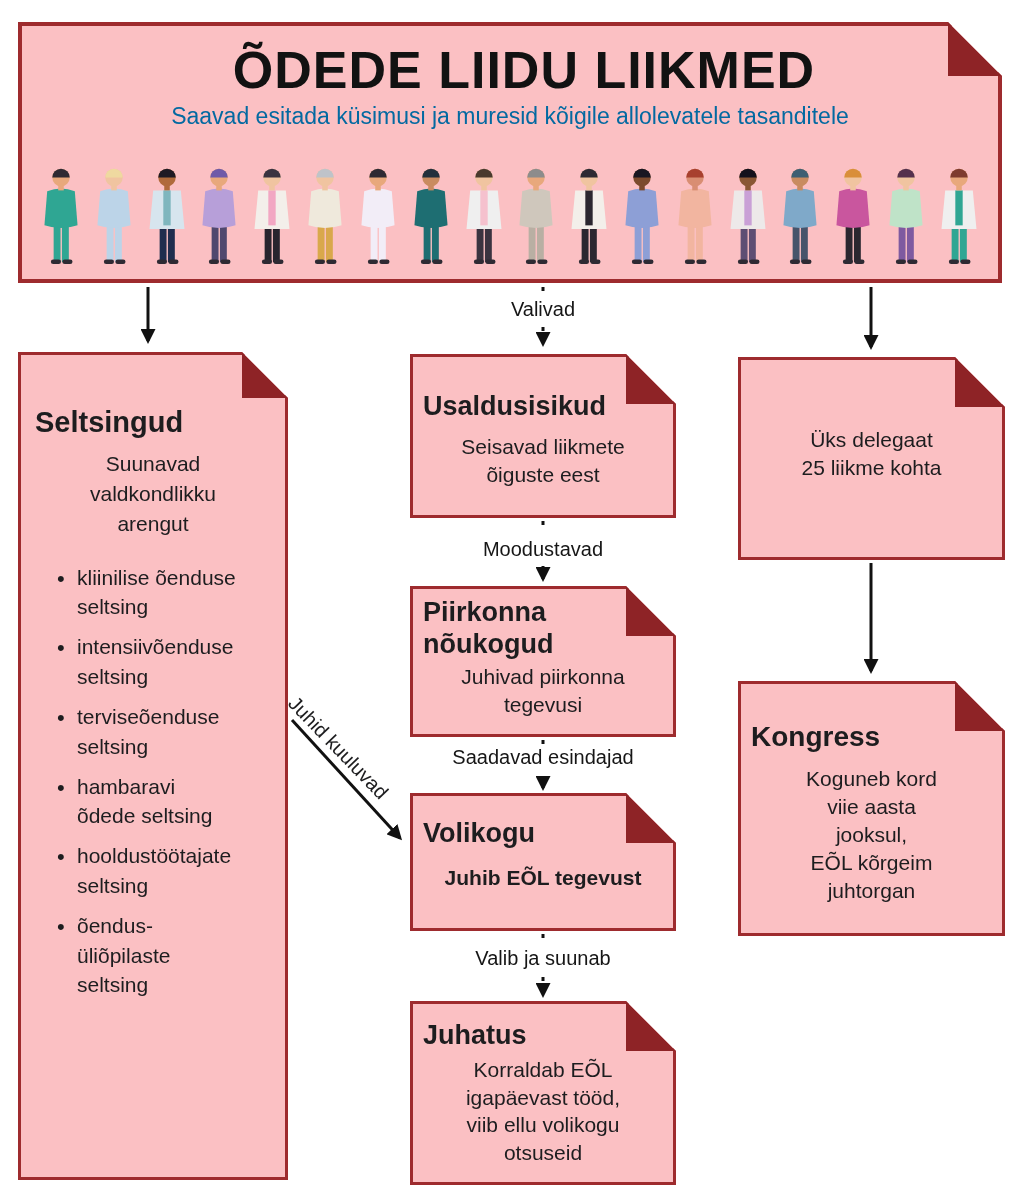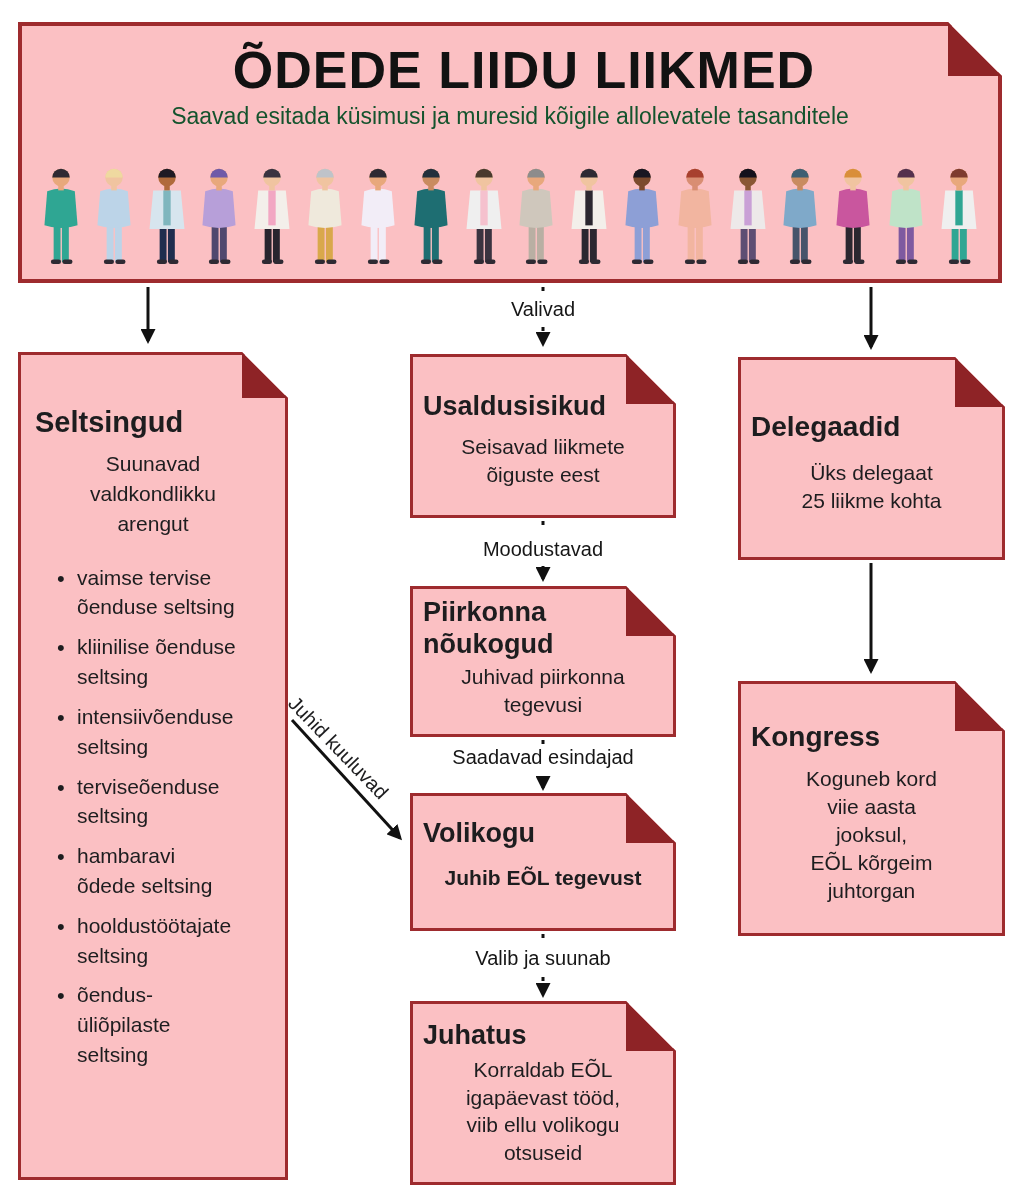--- a/index.html
+++ b/index.html
@@ -32,21 +32,21 @@
     clip-path:polygon(0 0, calc(100% - 54px) 0, 100% 54px, 100% 100%, 0 100%);
     display:flex; flex-direction:column;
   }
   .banner .fold{top:-4px; right:-4px; width:54px; height:54px;}
 
   .banner-title{
     text-align:center; font-size:52px; font-weight:800; letter-spacing:1px;
     margin-top:16px; line-height:1.1; color:#121212;margin-left:28px;
   }
   .banner-subtitle{
-    text-align:center; font-size:23px; margin-top:4px; color:#14532d;
+    text-align:center; font-size:23px; margin-top:4px; color:#0369a1;
   }
   .people-row{
     margin-top:auto; display:flex; justify-content:space-between; align-items:flex-end;
     padding:0 16px 5px 16px;
   }
   .people-row svg{display:block;}
 
   
   .card-title{font-weight:700; font-size:27px; text-align:left; line-height:1.18; white-space:pre-line;}
   .card-body{font-size:21px; text-align:center; line-height:1.35; white-space:pre-line; margin-top:10px;}
@@ -288,22 +288,20 @@
       </div>
   </div>
 
   <div class="card card-seltsingud">
     <div class="fold"></div>
     <div class="card-title">Seltsingud</div>
     <div class="card-body">Suunavad
 valdkondlikku
 arengut</div>
     <ul class="bullet-list" id="seltsingud-list">
-        <li>vaimse tervise
-õenduse seltsing</li>
         <li>kliinilise õenduse
 seltsing</li>
         <li>intensiivõenduse
 seltsing</li>
         <li>terviseõenduse
 seltsing</li>
         <li>hambaravi
 õdede seltsing</li>
         <li>hooldustöötajate
 seltsing</li>
@@ -338,21 +336,20 @@
     <div class="fold"></div>
     <div class="card-title">Juhatus</div>
     <div class="card-body">Korraldab EÕL
 igapäevast tööd,
 viib ellu volikogu
 otsuseid</div>
   </div>
 
   <div class="card card-delegaadid">
     <div class="fold"></div>
-    <div class="card-title">Delegaadid</div>
     <div class="card-body">Üks delegaat
 25 liikme kohta</div>
   </div>
 
   <div class="card card-kongress">
     <div class="fold"></div>
     <div class="card-title">Kongress</div>
     <div class="card-body">Koguneb kord
 viie aasta
 jooksul,

